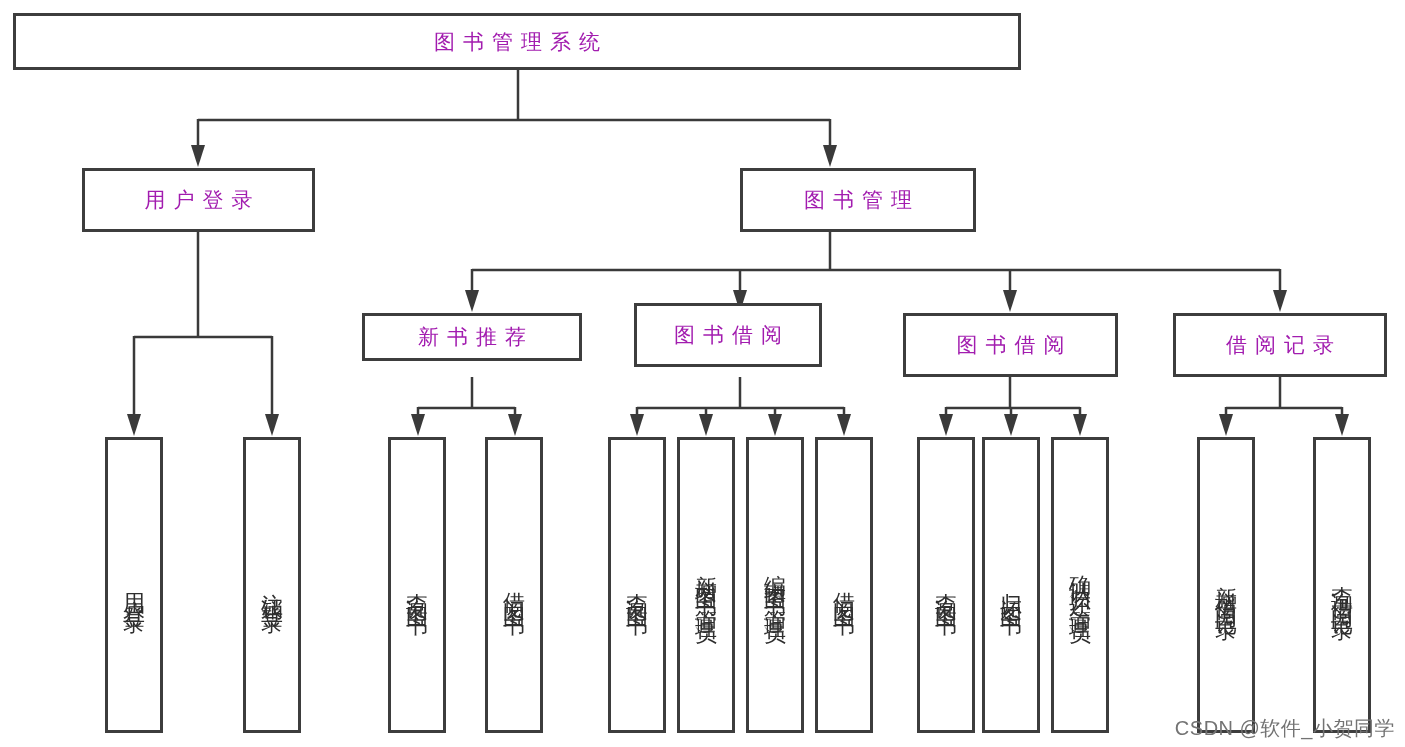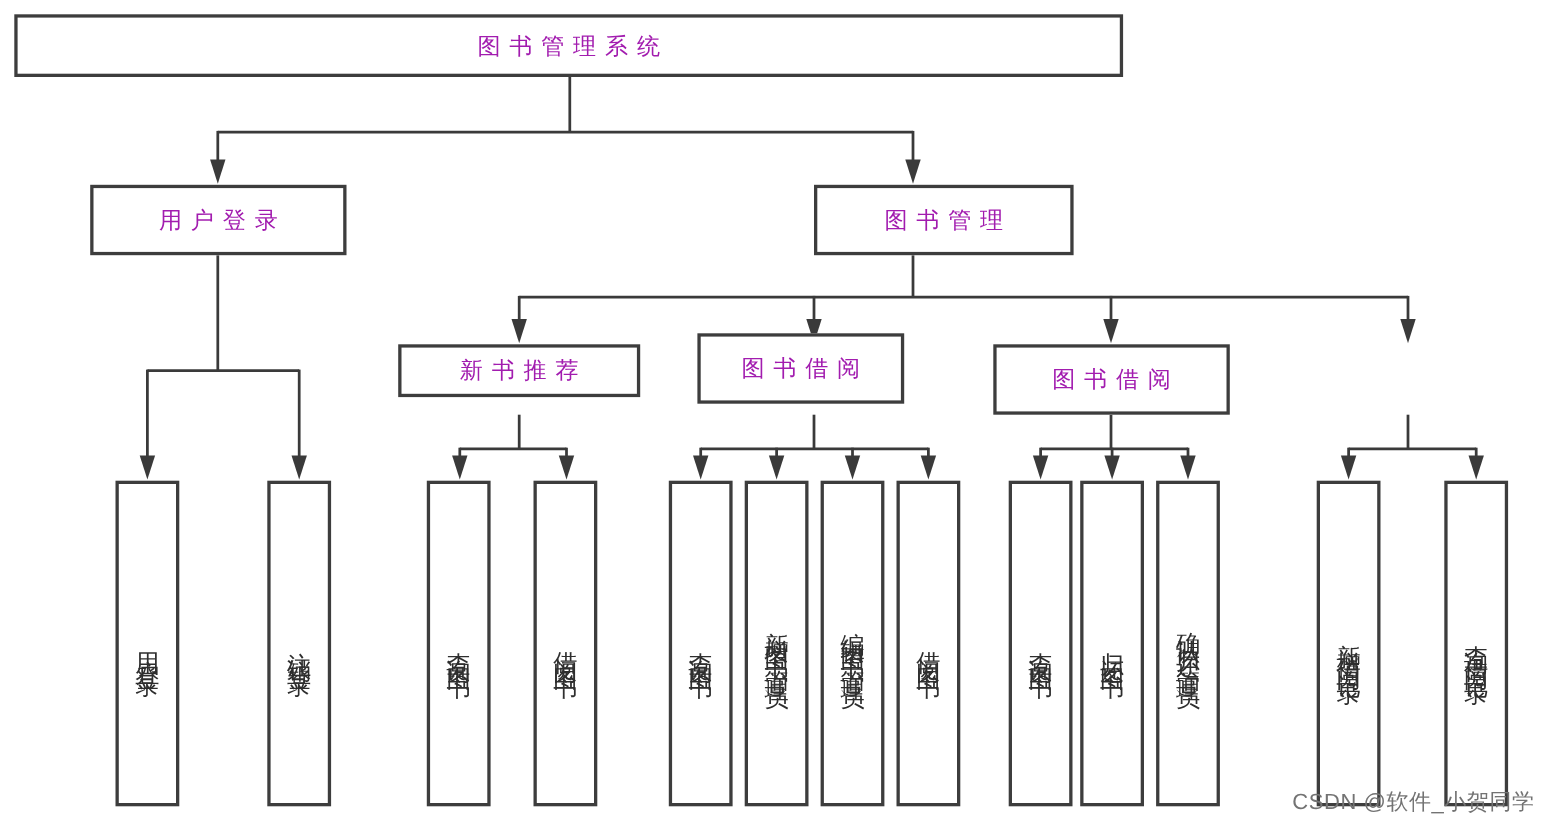--- a/index.html
+++ b/index.html
@@ -120,20 +120,23 @@
 
   <div class="node h" style="left:362px;top:313px;width:220px;height:48px">
     <span>新书推荐</span>
   </div>
   <div class="node h" style="left:634px;top:303px;width:188px;height:64px">
     <span>图书借阅</span>
   </div>
   <div class="node h" style="left:903px;top:313px;width:215px;height:64px">
     <span>图书借阅</span>
   </div>
+  <div class="node h" style="left:1173px;top:313px;width:214px;height:64px">
+    <span>借阅记录</span>
+  </div>
 
   <div class="node v" style="left:105px;top:437px;width:58px;height:296px">
     <span>用户登录</span>
   </div>
   <div class="node v" style="left:243px;top:437px;width:58px;height:296px">
     <span>注销登录</span>
   </div>
 
   <div class="node v" style="left:388px;top:437px;width:58px;height:296px">
     <span>查询图书</span>

